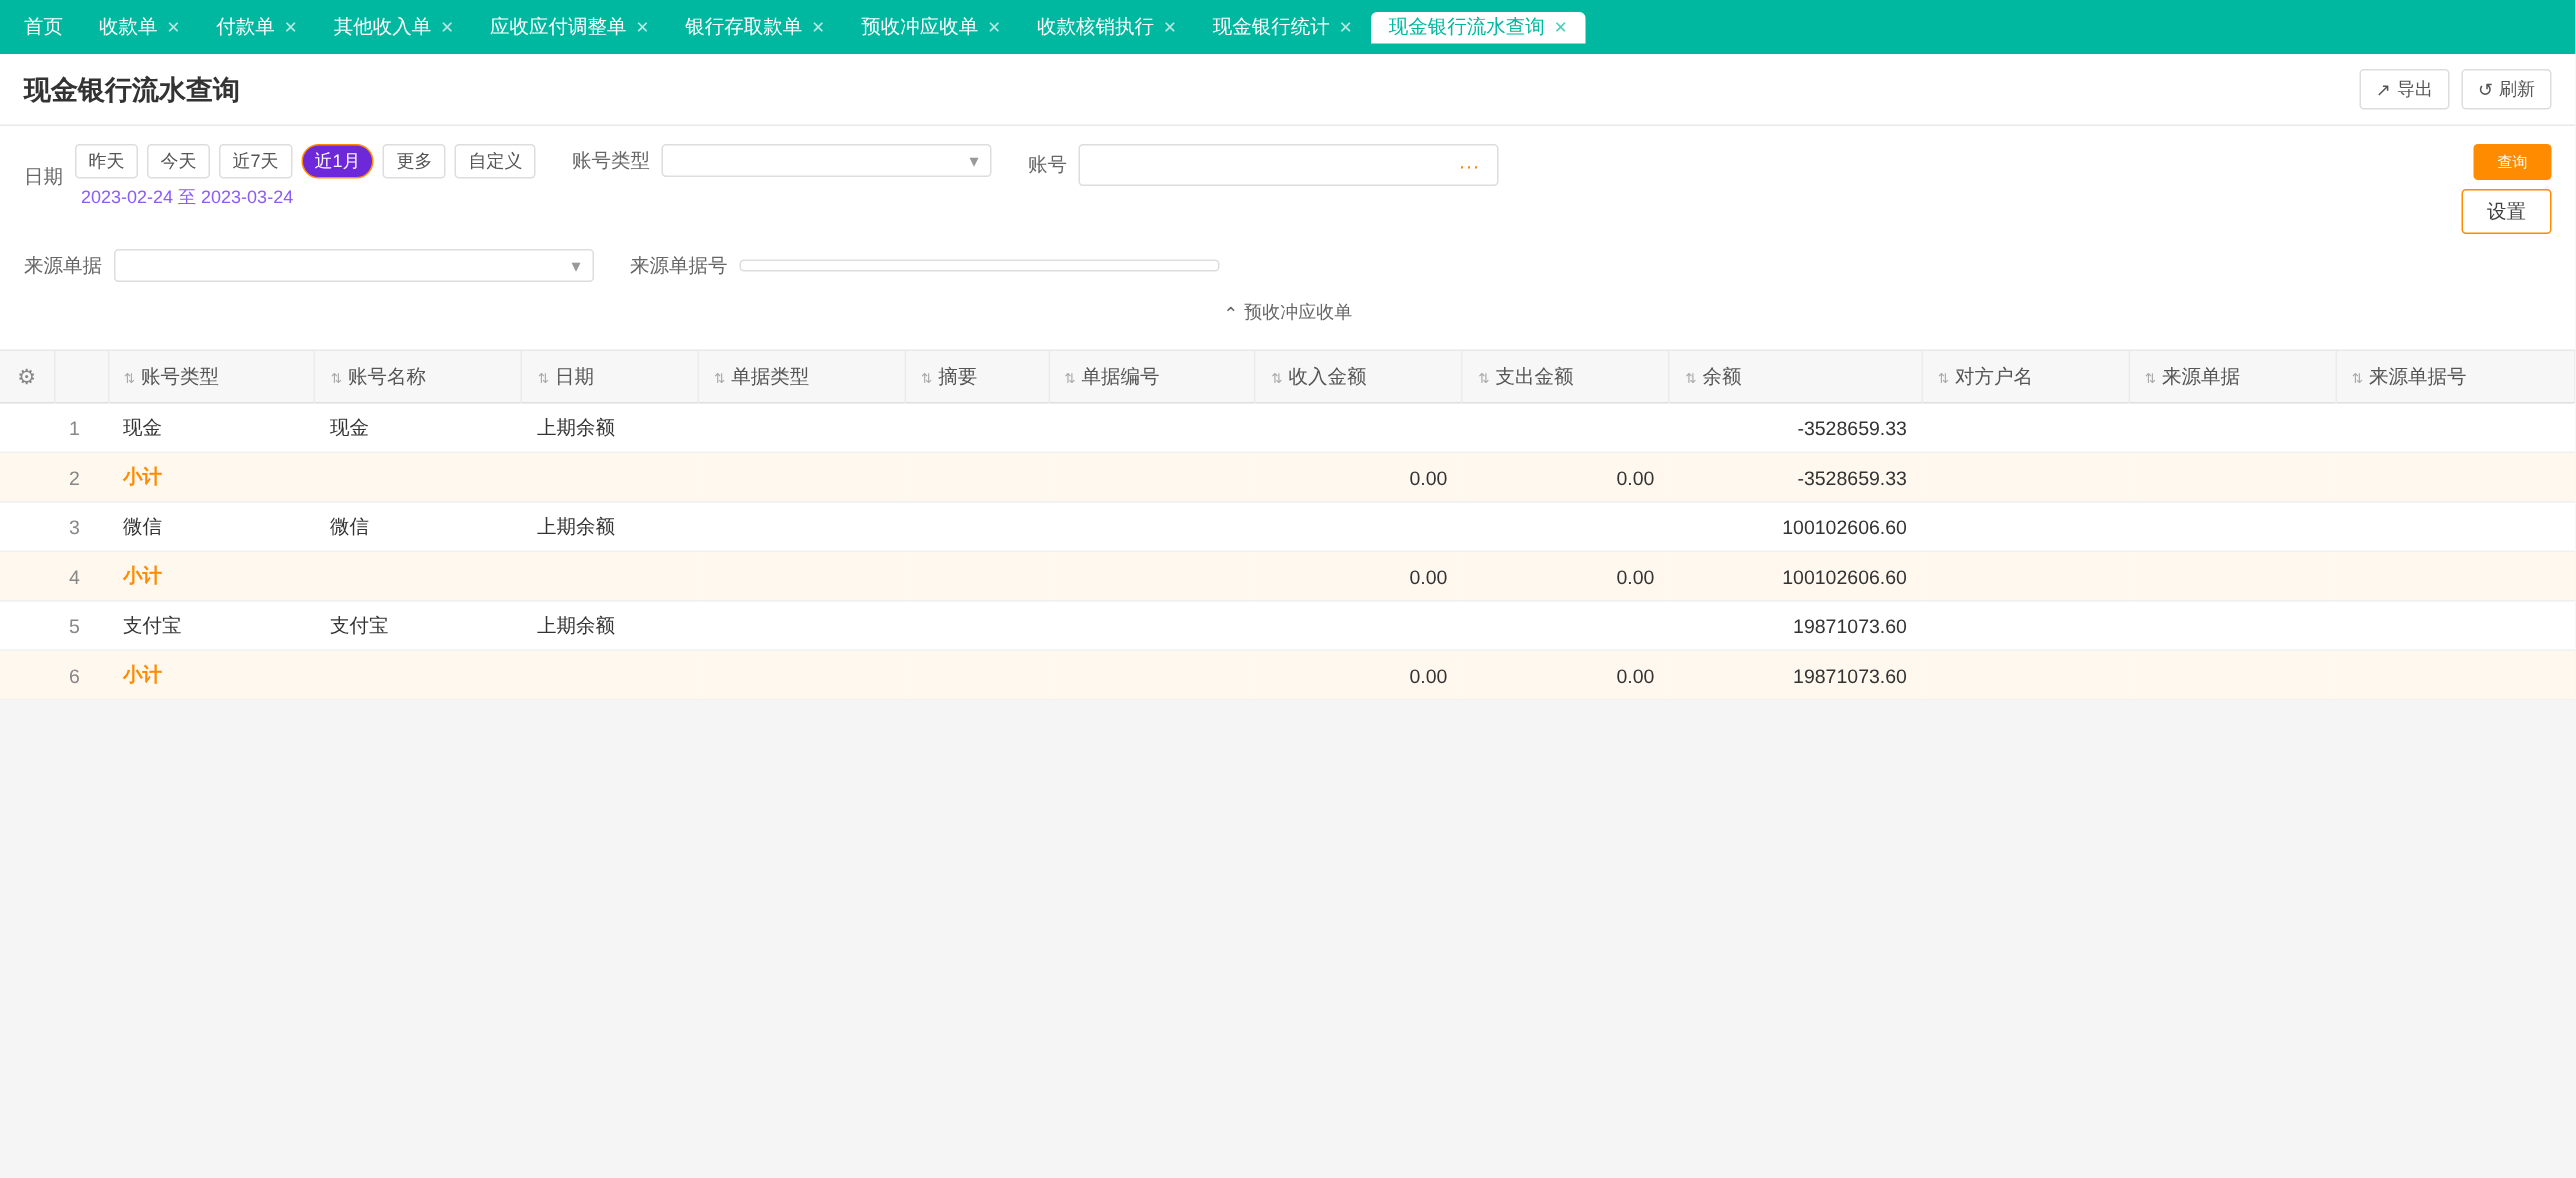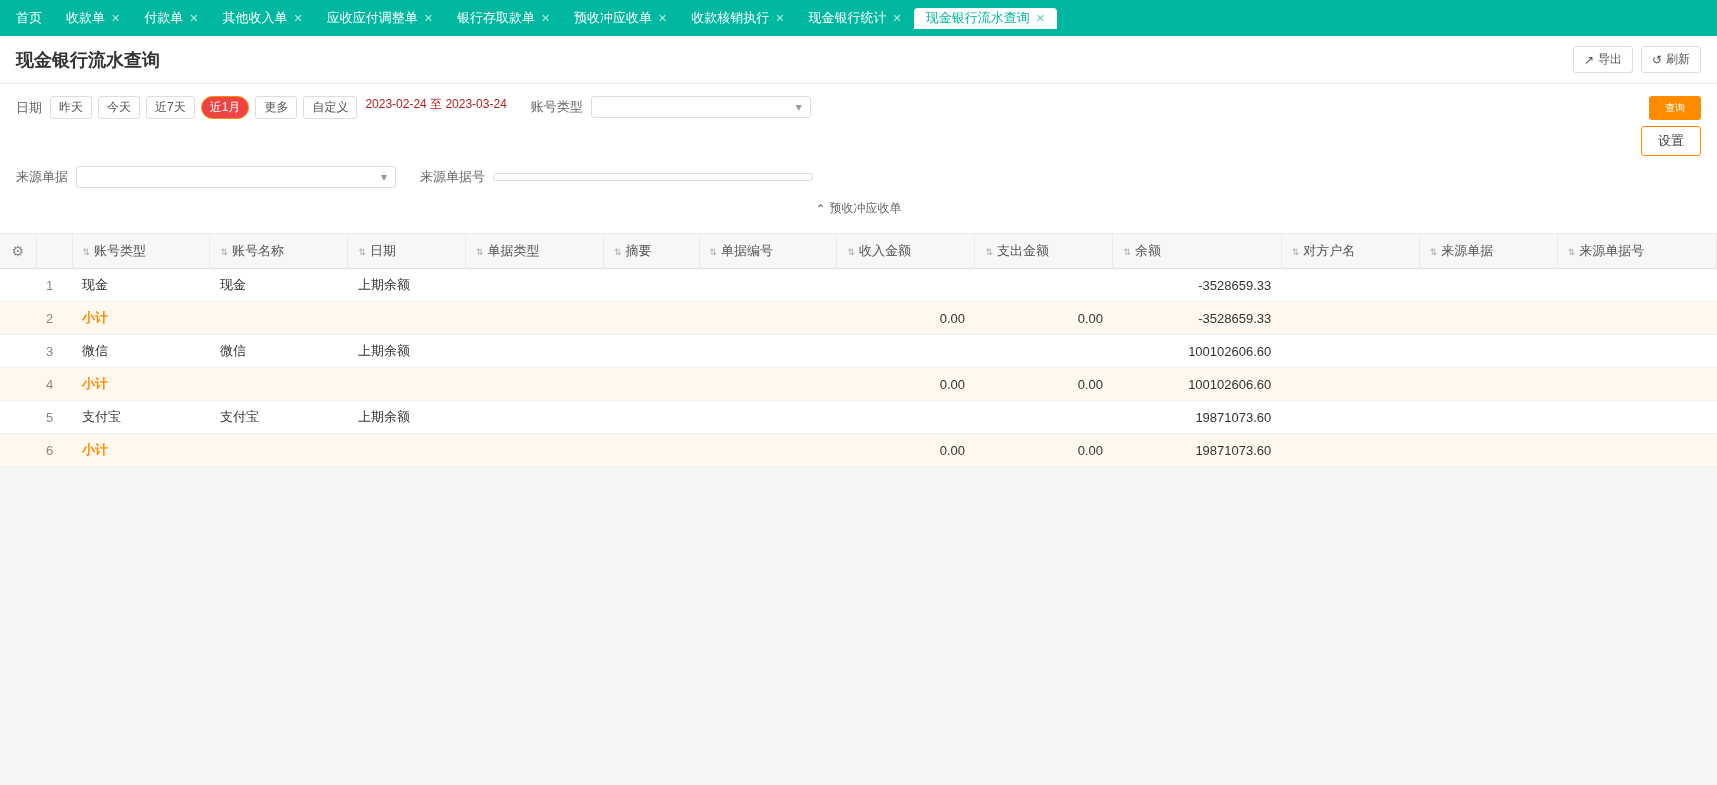--- a/index.html
+++ b/index.html
@@ -100,28 +100,28 @@
     .date-btn {
       padding: 2px 8px;
       border: 1px solid #ddd;
       border-radius: 3px;
       cursor: pointer;
       font-size: 12px;
       color: #555;
       background: #fff;
     }
     .date-btn.active {
-      background: #ef4444;
+      background: #6d28d9;
       color: #fff;
       border-color: #ff8c00;
       border-radius: 12px;
     }
     .date-range {
       font-size: 12px;
-      color: #b91c1c;
+      color: #8b5cf6;
       margin-left: 4px;
     }
     .select-field {
       display: flex;
       align-items: center;
       border: 1px solid #ddd;
       border-radius: 3px;
       padding: 3px 8px;
       min-width: 180px;
       background: #fff;
@@ -254,41 +254,48 @@
   </div>
 </div>
 
 <div class="filter-area">
 
   <div style="display:flex; align-items:flex-start; justify-content:space-between; margin-bottom:10px;">
     <div style="display:flex; align-items:flex-start; gap:24px; flex:1;">
 
       <div class="filter-item">
         <span class="filter-label">日期</span>
-        <div style="display:flex; flex-direction:row; gap:4px;">
+        <div style="display:flex; flex-direction:column; gap:4px;">
           <div class="date-shortcuts" id="date-shortcuts-row">
               <button class="date-btn">昨天</button>
               <button class="date-btn">今天</button>
               <button class="date-btn">近7天</button>
               <button class="date-btn active">近1月</button>
               <button class="date-btn">更多</button>
               <button class="date-btn">自定义</button>
             </div>
           <span class="date-range">2023-02-24 至 2023-03-24</span>
         </div>
       </div>
 
       <div class="filter-item">
         <span class="filter-label">账号类型</span>
         <div class="select-field" style="min-width:220px;">
           <span></span>
           <span class="chevron">▾</span>
         </div>
       </div>
 
+      <div class="filter-item">
+        <span class="filter-label">账号</span>
+        <div class="account-field" style="min-width:280px;">
+          <span></span>
+          <span class="dots-btn">···</span>
+        </div>
+      </div>
     </div>
 
     <div style="display:flex; flex-direction:column; gap:6px; align-items:flex-end;">
       <button class="btn-query">查询</button>
       <button class="btn-settings">设置</button>
     </div>
   </div>
 
   <div style="display:flex; align-items:center; gap:24px; margin-bottom:8px;">
     <div class="filter-item">

